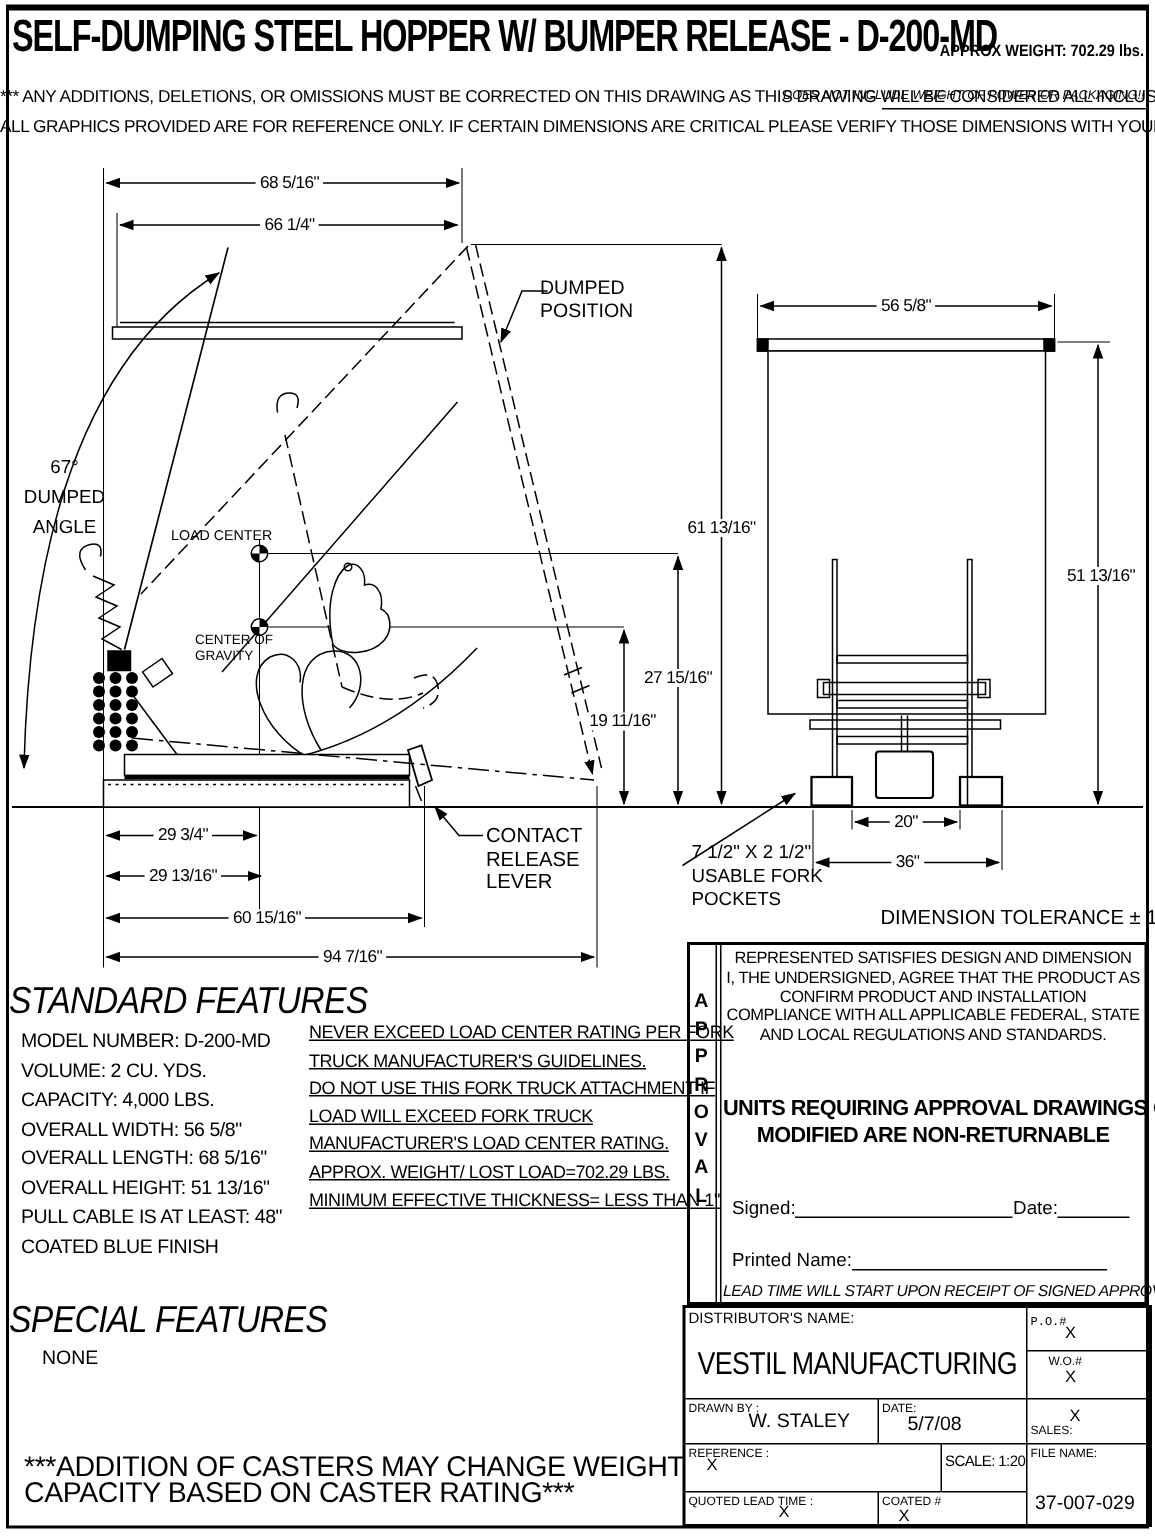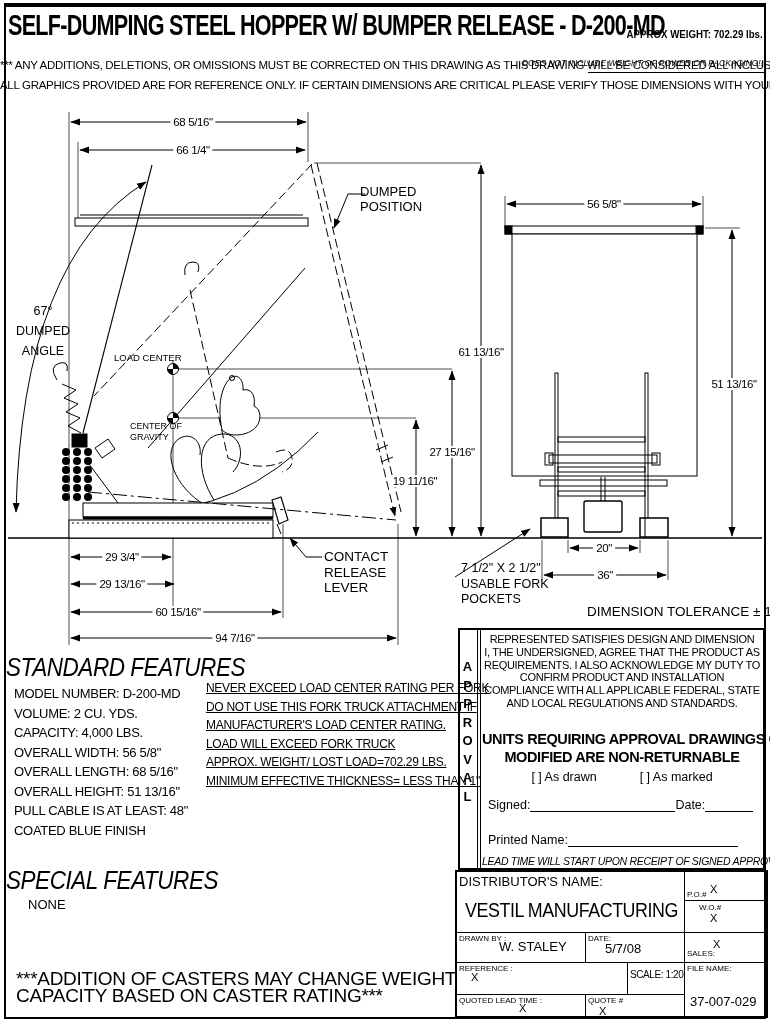--- a/index.html
+++ b/index.html
@@ -229,92 +229,87 @@
   <div>CAPACITY:  4,000 LBS.</div>
   <div>OVERALL WIDTH:  56 5/8"</div>
   <div>OVERALL LENGTH:  68 5/16"</div>
   <div>OVERALL HEIGHT:   51 13/16"</div>
   <div>PULL CABLE IS AT LEAST:  48"</div>
   <div>COATED BLUE FINISH</div>
 </div>
 
 <div class="lbl cond" style="left:206px; top:679px; font-size:12px; line-height:18.6px;text-decoration:underline;">
   <div>NEVER EXCEED LOAD CENTER RATING PER FORK</div>
+  <div>TRUCK MANUFACTURER'S GUIDELINES.</div>
   <div>DO NOT USE THIS FORK TRUCK ATTACHMENT IF</div>
+  <div>LOAD WILL EXCEED FORK TRUCK</div>
   <div>MANUFACTURER'S LOAD CENTER RATING.</div>
-  <div>LOAD WILL EXCEED FORK TRUCK</div>
   <div>APPROX. WEIGHT/ LOST LOAD=702.29 LBS.</div>
   <div>MINIMUM EFFECTIVE THICKNESS= LESS THAN 1"</div>
 </div>
 
 <div class="lbl" style="left:6px; top:866px; font-size:25px; font-style:italic; letter-spacing:-0.5px; transform:scaleX(0.9); transform-origin:left top;">SPECIAL FEATURES</div>
 <div class="lbl" style="left:28px; top:897px; font-size:13px;">NONE</div>
 <div class="lbl cond" style="left:16px; top:970px; font-size:19px; line-height:17px;">
   <div>***ADDITION OF CASTERS MAY CHANGE WEIGHT</div>
   <div>CAPACITY BASED ON CASTER RATING***</div>
 </div>
 
 <div class="box" style="left:458px; top:628px; width:307px; height:242px;">
   <div class="vert-word" style="position:absolute; left:2px; top:28px;">APPROVAL</div>
   <div class="vline" style="left:17px; top:0; height:238px;"></div>
   <div class="vline" style="left:20px; top:0; height:238px;"></div>
   <div class="lbl cond" style="left:22px; top:3px; width:280px; text-align:center; font-size:11px; line-height:12.8px; white-space:nowrap;">
     <div>REPRESENTED SATISFIES DESIGN AND DIMENSION</div>
     <div>I, THE UNDERSIGNED, AGREE THAT THE PRODUCT AS</div>
-    <div>REQUIREMENTS.  I ALSO ACKNOWLEDGE MY DUTY TO</div>
     <div>CONFIRM PRODUCT AND INSTALLATION</div>
     <div>COMPLIANCE WITH ALL APPLICABLE FEDERAL, STATE</div>
     <div>AND LOCAL REGULATIONS AND STANDARDS.</div>
   </div>
   <div class="lbl" style="left:22px; top:100px; width:280px; text-align:center; font-size:14.5px; font-weight:bold; line-height:18px; letter-spacing:-0.4px;">
     <div>UNITS REQUIRING APPROVAL DRAWINGS OR</div>
     <div>MODIFIED ARE NON-RETURNABLE</div>
-  </div>
-  <div class="lbl" style="left:22px; top:140px; width:280px; text-align:center; font-size:12.5px;">
-    <span>[  ] As drawn</span>
-    <span style="display:inline-block; width:36px;"></span>
-    <span>[  ] As marked</span>
   </div>
   <div class="lbl" style="left:28px; top:168px; font-size:12.5px;">
     <span>Signed:</span><span class="u" style="width:145px;"></span><span>Date:</span><span class="u" style="width:48px;"></span>
   </div>
   <div class="lbl" style="left:28px; top:203px; font-size:12.5px;">
     <span>Printed Name:</span><span class="u" style="width:170px;"></span>
   </div>
   <div class="lbl" style="left:22px; top:225px; width:282px; text-align:center; font-size:10.5px; font-style:italic; letter-spacing:-0.3px;">LEAD TIME WILL START UPON RECEIPT OF SIGNED APPROVAL DRAWING</div>
 </div>
 
 <div class="box" style="left:455px; top:870px; width:313px; height:148px;">
   <div class="vline" style="left:227px; top:0; height:144px;"></div>
   <div class="hline" style="left:227px; top:28px; width:82px;"></div>
   <div class="hline" style="left:0; top:60px; width:309px;"></div>
   <div class="hline" style="left:0; top:90px; width:309px;"></div>
   <div class="hline" style="left:0; top:122px; width:227px;"></div>
   <div class="vline" style="left:128px; top:60px; height:30px;"></div>
   <div class="vline" style="left:128px; top:122px; height:22px;"></div>
   <div class="vline" style="left:170px; top:90px; height:32px;"></div>
 
-  <div class="lbl" style="left:2px; top:2px; font-size:13px;">DISTRIBUTOR'S NAME:</div>
+  <div class="lbl" style="left:2px; top:2px; font-size:10px;">DISTRIBUTOR'S NAME:</div>
   <div class="lbl" style="left:8px; top:26px; font-size:21px; letter-spacing:-0.5px; transform:scaleX(0.85); transform-origin:left top;">VESTIL MANUFACTURING</div>
 
-  <div class="lbl" style="left:230px; top:18px; font-size:8px;">P.O.#</div>
+  <div class="lbl" style="left:230px; top:5px; font-size:8px;font-family:Liberation Mono, monospace;">P.O.#</div>
   <div class="lbl" style="left:253px; top:11px; font-size:11px;">X</div>
   <div class="lbl" style="left:242px; top:31px; font-size:8px;">W.O.#</div>
   <div class="lbl" style="left:253px; top:40px; font-size:11px;">X</div>
 
   <div class="lbl" style="left:2px; top:62px; font-size:8px;">DRAWN BY :</div>
   <div class="lbl" style="left:42px; top:67px; font-size:13px;">W. STALEY</div>
   <div class="lbl" style="left:131px; top:62px; font-size:8px;">DATE:</div>
   <div class="lbl" style="left:148px; top:69px; font-size:13px;">5/7/08</div>
   <div class="lbl" style="left:230px; top:77px; font-size:8px;">SALES:</div>
   <div class="lbl" style="left:256px; top:66px; font-size:11px;">X</div>
 
   <div class="lbl" style="left:2px; top:92px; font-size:8px;">REFERENCE :</div>
   <div class="lbl" style="left:14px; top:99px; font-size:11px;">X</div>
   <div class="lbl" style="left:173px; top:97px; font-size:10px; letter-spacing:-0.4px;">SCALE: 1:20</div>
   <div class="lbl" style="left:230px; top:92px; font-size:8px;">FILE NAME:</div>
   <div class="lbl" style="left:233px; top:122px; font-size:13px;">37-007-029</div>
 
   <div class="lbl" style="left:2px; top:124px; font-size:8px;">QUOTED LEAD TIME :</div>
   <div class="lbl" style="left:62px; top:130px; font-size:11px;">X</div>
-  <div class="lbl" style="left:131px; top:124px; font-size:8px;">QUOTE #</div>
+  <div class="lbl" style="left:131px; top:124px; font-size:8px;">COATED #</div>
   <div class="lbl" style="left:142px; top:133px; font-size:11px;">X</div>
 </div>
 
 </body></html>

